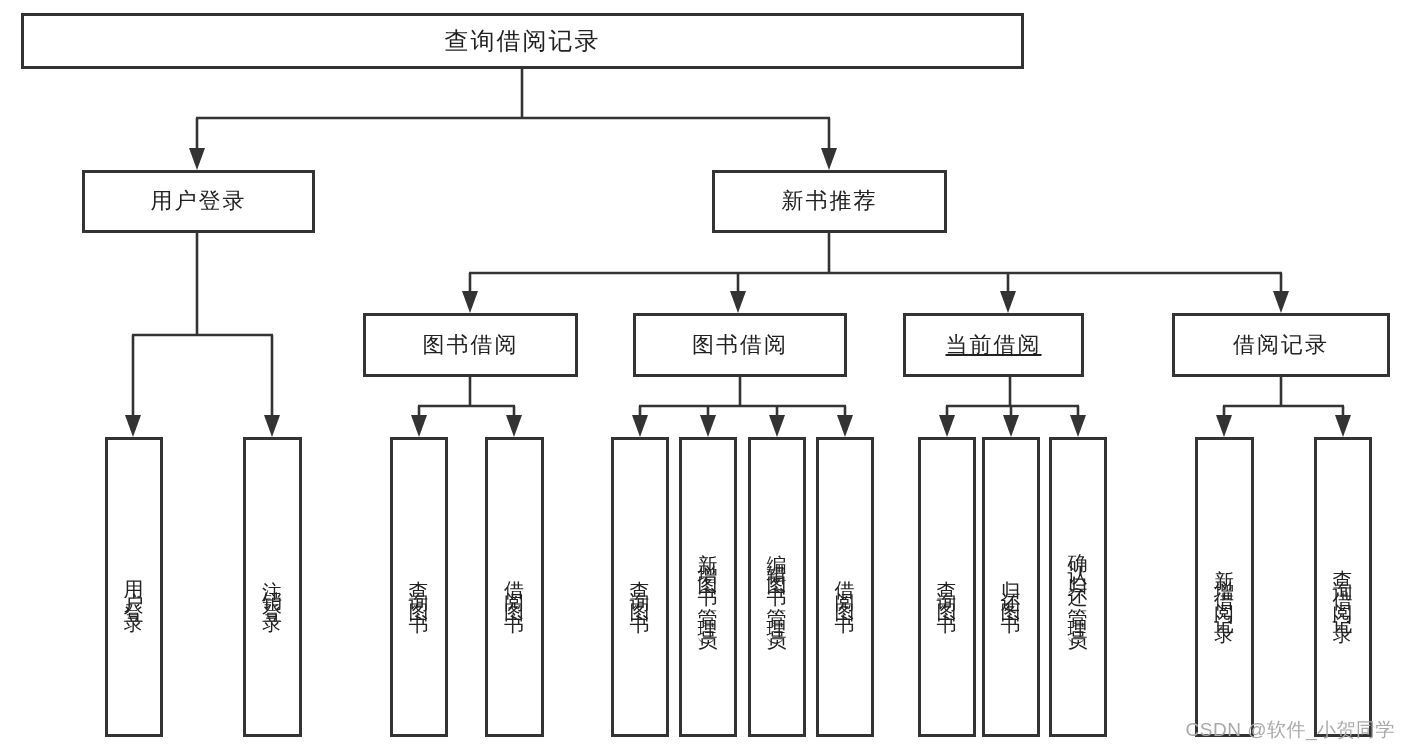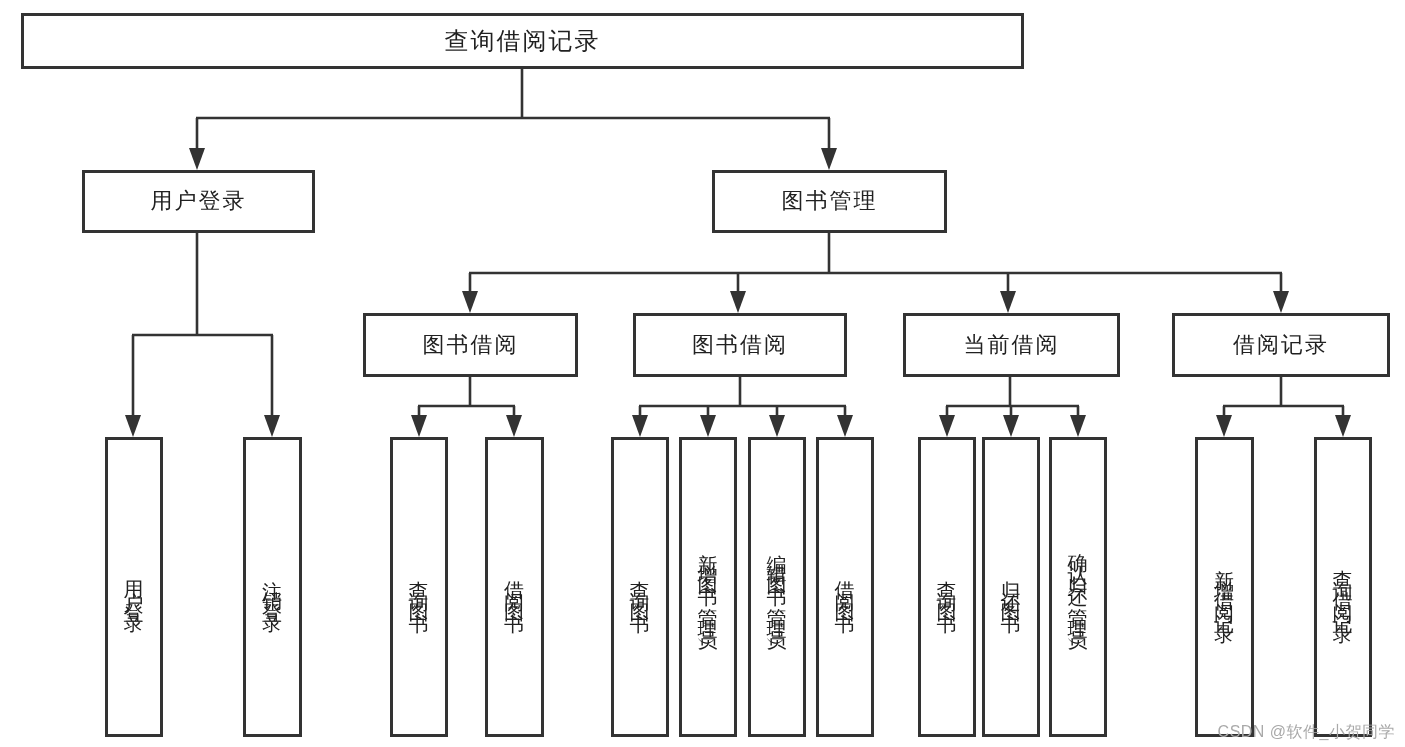--- a/index.html
+++ b/index.html
@@ -50,21 +50,21 @@
     text-orientation: mixed;
     font-size: 20px;
     letter-spacing: 11px;
     line-height: 1;
     white-space: normal;
   }
   .watermark {
     position: absolute;
     right: 10px;
     bottom: 4px;
-    font-size: 16px;
+    font-size: 19px;
     color: var(--watermark);
     letter-spacing: 0.5px;
     z-index: 5;
   }
 </style>
 </head>
 <body>
 
 <div class="canvas">
 
@@ -131,30 +131,30 @@
   </svg>
 
   <div class="node root" style="left:21px; top:13px; width:1003px; height:56px;">
     <span class="label">查询借阅记录</span>
   </div>
 
   <div class="node branch" style="left:82px; top:170px; width:233px; height:63px;">
     <span class="label">用户登录</span>
   </div>
   <div class="node branch" style="left:712px; top:170px; width:235px; height:63px;">
-    <span class="label">图书管理</span>
+    <span class="label">新书推荐</span>
   </div>
 
   <div class="node branch" style="left:363px; top:313px; width:215px; height:64px;">
     <span class="label">图书借阅</span>
   </div>
   <div class="node branch" style="left:633px; top:313px; width:214px; height:64px;">
     <span class="label">图书借阅</span>
   </div>
-  <div class="node branch" style="left:903px; top:313px; width:217px; height:64px;">
+  <div class="node branch" style="left:903px; top:313px; width:181px; height:64px;text-decoration:underline;">
     <span class="label">当前借阅</span>
   </div>
   <div class="node branch" style="left:1172px; top:313px; width:218px; height:64px;">
     <span class="label">借阅记录</span>
   </div>
 
   <div class="node leaf" style="left:105px; top:437px; width:58px; height:300px;">
     <span class="label">用户登录</span>
   </div>
   <div class="node leaf" style="left:243px; top:437px; width:59px; height:300px;">

